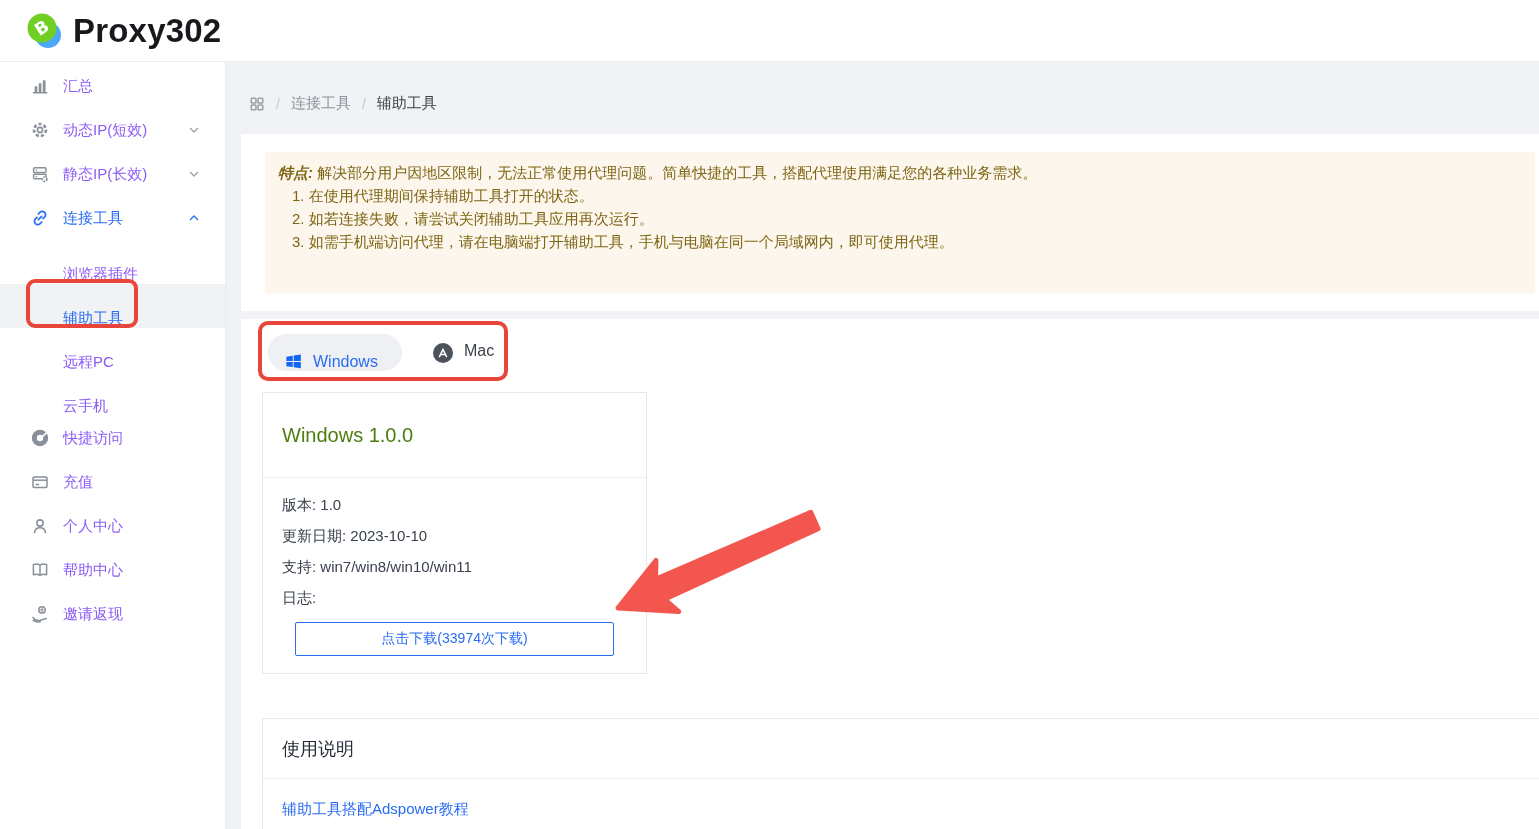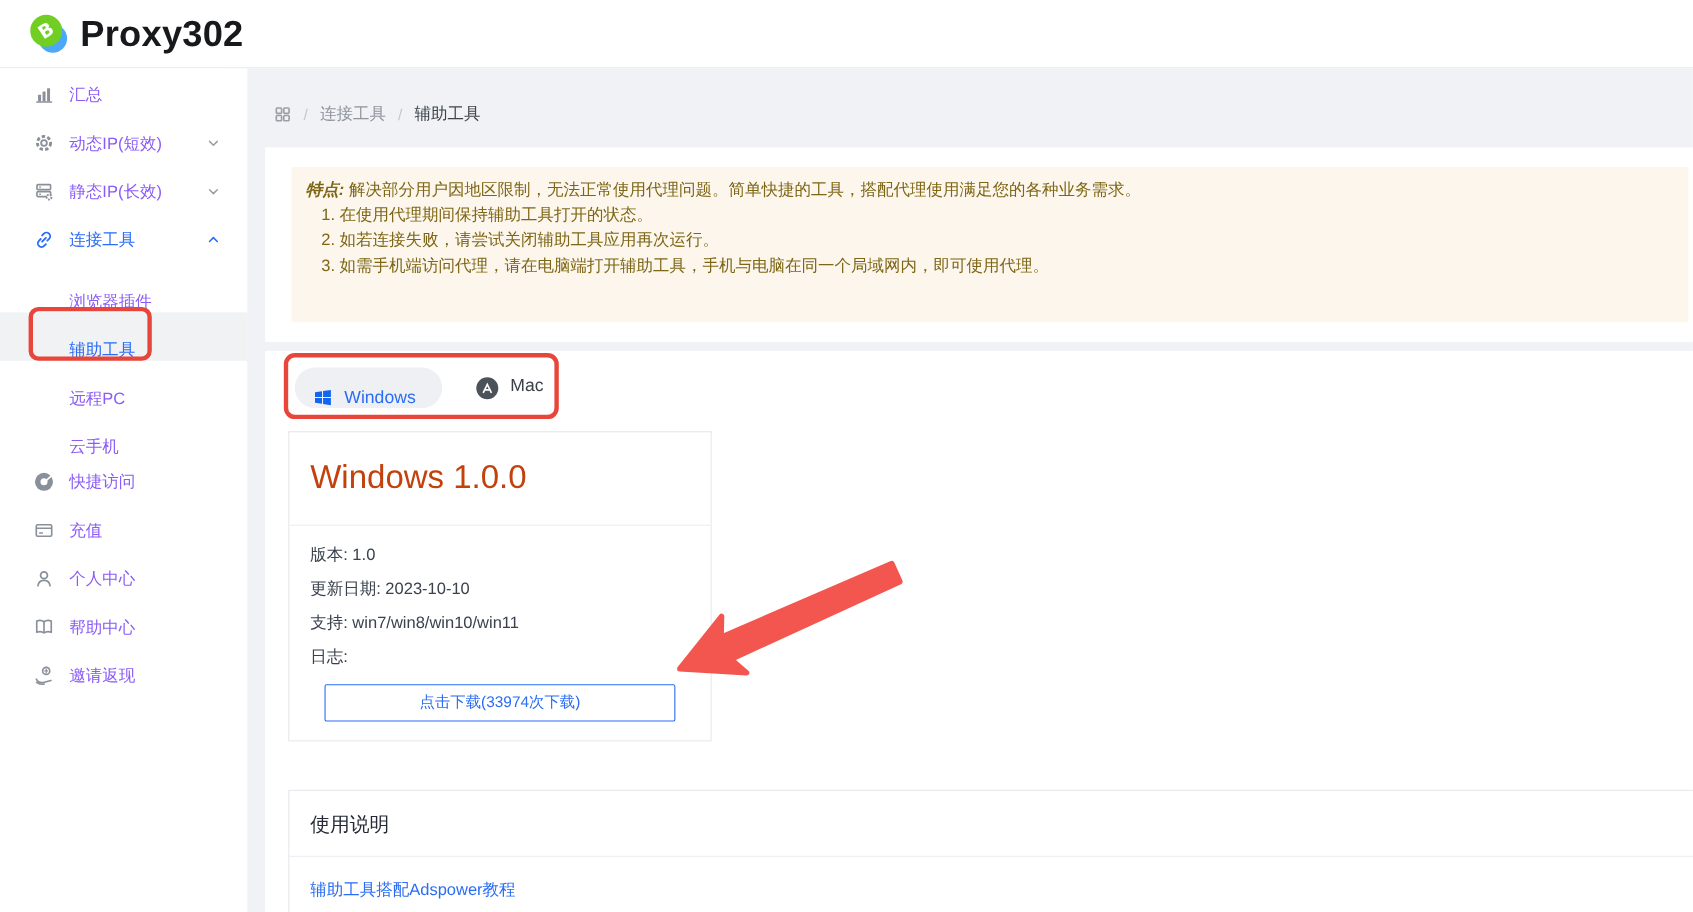--- a/index.html
+++ b/index.html
@@ -76,21 +76,21 @@
     position:absolute; top:2px; left:17px; width:250px; height:60px;
     border:4px solid #e8463a; border-radius:10px; pointer-events:none; z-index:6;
   }
 
   
   .win-card {
     position:absolute; top:73px; left:21px; width:385px; height:282px;
     border:1px solid #e6e8eb; background:#fff;
   }
   .win-card-header { height:85px; border-bottom:1px solid #eceef1; display:flex; align-items:center; padding-left:19px; }
-  .win-title { font-size:30px; font-weight:400; color:#c2410c; }
+  .win-title { font-size:20px; font-weight:400; color:#4d7c0f; }
   .win-body { padding:17px 19px 0; font-size:15px; color:#3a424e; }
   .win-line { margin-bottom:12px; line-height:19px; }
   .dl-btn {
     display:block; margin:15px auto 0; width:calc(100% - 26px); height:34px;
     background:#fff; border:1px solid #2a6cf4; border-radius:2px;
     color:#2a6cf4; font-size:14px; font-family:inherit; cursor:pointer;
   }
 
   
   .usage-box {

